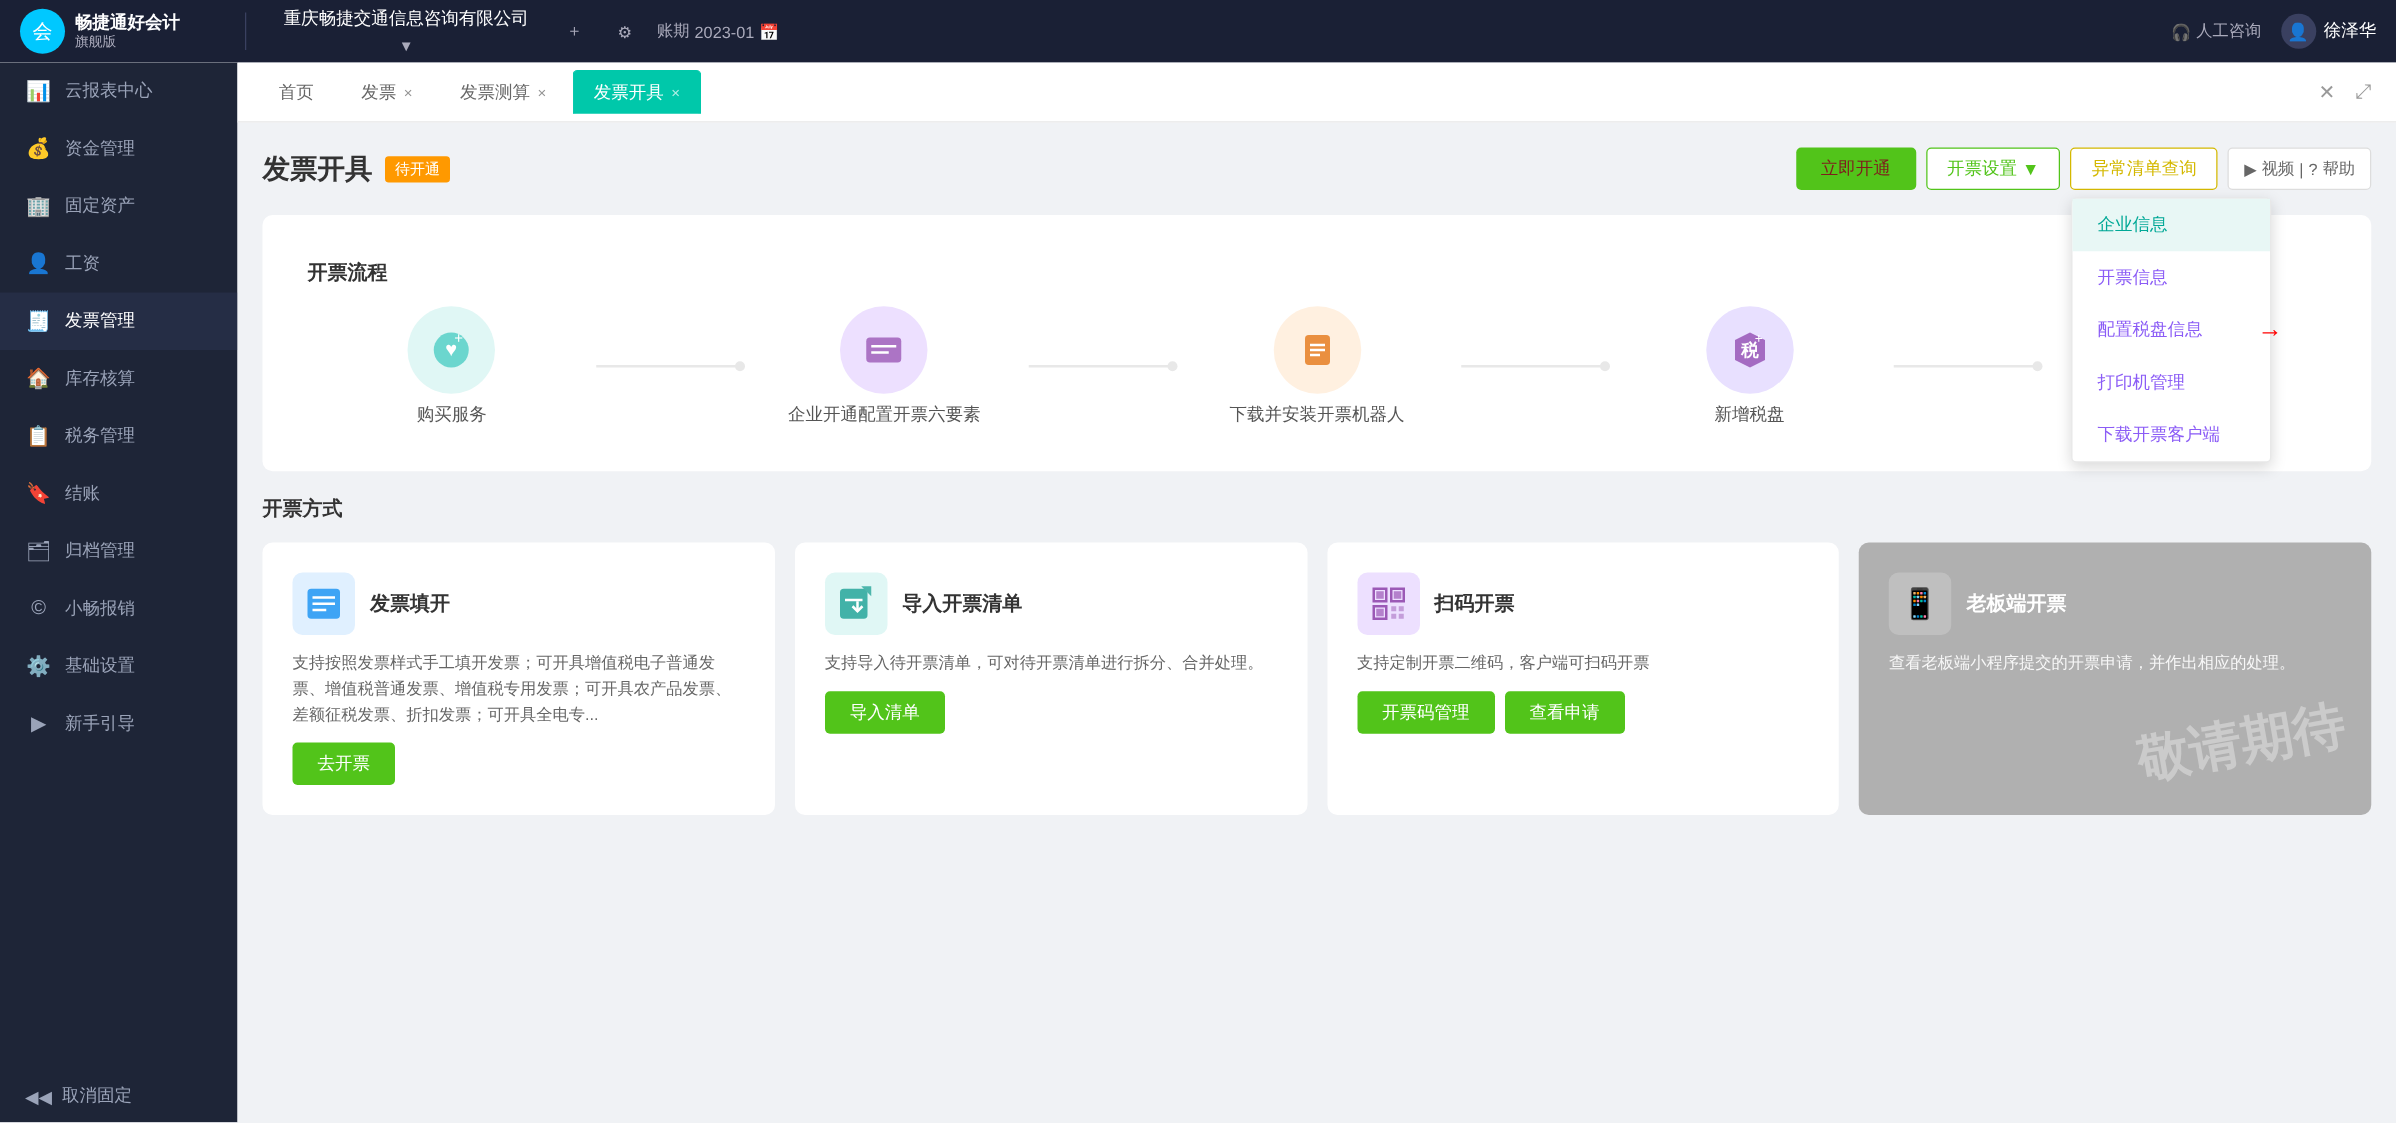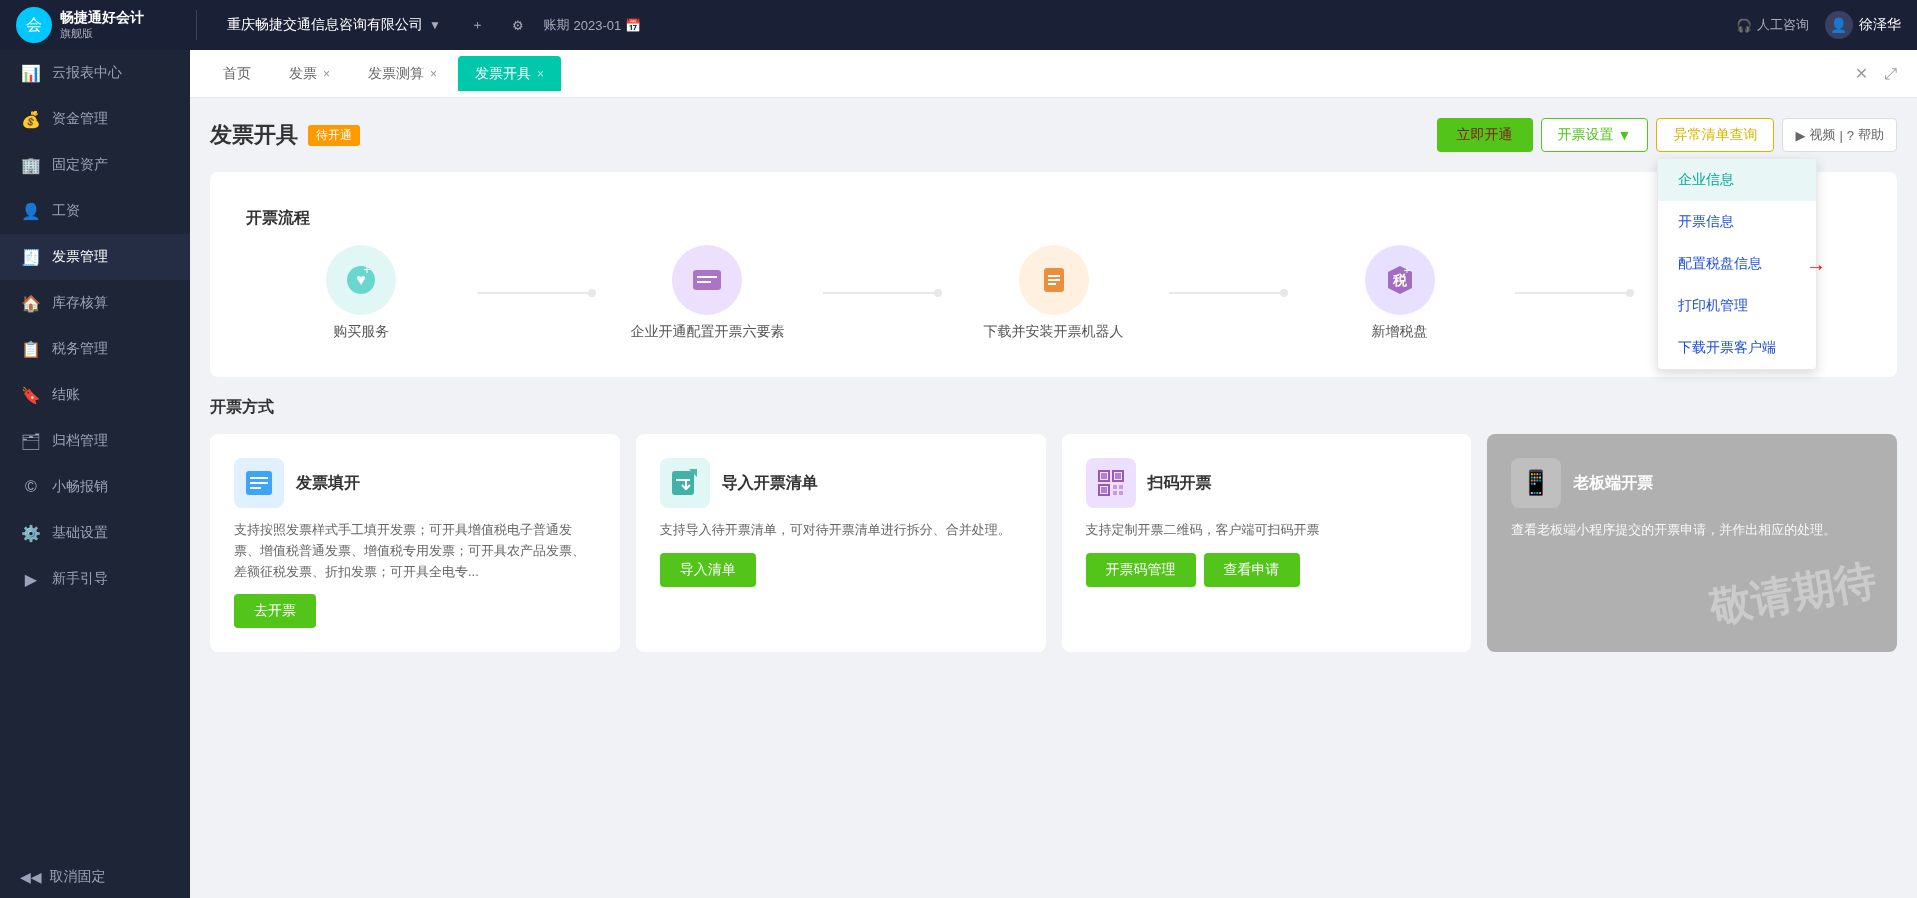--- a/index.html
+++ b/index.html
@@ -13,21 +13,21 @@
     .content-area { flex: 1; display: flex; flex-direction: column; background: #f0f2f5; overflow: hidden; }
     .tab-bar { height: 48px; background: #fff; display: flex; align-items: center; padding: 0 16px; gap: 4px; border-bottom: 1px solid #e8e8e8; flex-shrink: 0; }
     .page-content { flex: 1; overflow-y: auto; padding: 20px; position: relative; }
 
     
     .logo-area { display: flex; align-items: center; gap: 8px; min-width: 160px; }
     .logo-icon { width: 36px; height: 36px; background: #00c8ff; border-radius: 50%; display: flex; align-items: center; justify-content: center; color: white; font-size: 16px; }
     .logo-text { color: white; font-size: 14px; font-weight: bold; line-height: 1.2; }
     .logo-sub { color: #aab; font-size: 11px; }
     .top-bar-divider { width: 1px; height: 30px; background: #3a4060; margin: 0 8px; }
-    .company-selector { display: flex; align-items: center; gap: 6px; color: white; cursor: pointer; padding: 6px 10px; border-radius: 4px; }
+    .company-selector { display: flex; align-items: center; gap: 6px; color: white; cursor: pointer; padding: 6px 10px; border-radius: 4px; flex-direction: column; }
     .chevron-down { color: #aab; font-size: 12px; }
     .top-bar-btn { color: #aab; cursor: pointer; padding: 6px 8px; border-radius: 4px; font-size: 13px; }
     .account-period { color: #aab; font-size: 13px; display: flex; align-items: center; gap: 4px; }
     .top-bar-right { margin-left: auto; display: flex; align-items: center; gap: 16px; }
     .support-btn { color: #aab; font-size: 13px; cursor: pointer; display: flex; align-items: center; gap: 4px; }
     .user-area { display: flex; align-items: center; gap: 6px; color: white; cursor: pointer; }
     .user-avatar { width: 28px; height: 28px; border-radius: 50%; background: #3a4060; display: flex; align-items: center; justify-content: center; color: #aab; font-size: 14px; }
 
     
     .sidebar-item { display: flex; align-items: center; gap: 10px; padding: 12px 20px; color: #9aa3b8; cursor: pointer; transition: background 0.2s; }
@@ -50,21 +50,21 @@
     .page-title { font-size: 22px; font-weight: bold; color: #333; }
     .status-badge { background: #ff9900; color: white; font-size: 12px; padding: 2px 8px; border-radius: 3px; }
     .page-actions { display: flex; align-items: center; gap: 8px; position: relative; }
     .btn-primary { background: #52c41a; color: #7f1d1d; border: none; padding: 8px 20px; border-radius: 4px; cursor: pointer; font-size: 14px; }
     .btn-outline { border: 1px solid #52c41a; color: #52c41a; background: white; padding: 7px 16px; border-radius: 4px; cursor: pointer; font-size: 14px; display: flex; align-items: center; gap: 4px; }
     .btn-outline-yellow { border: 1px solid #d4b800; color: #d4b800; background: white; padding: 7px 16px; border-radius: 4px; cursor: pointer; font-size: 14px; }
     .btn-help { color: #666; background: white; border: 1px solid #ddd; padding: 7px 12px; border-radius: 4px; cursor: pointer; font-size: 13px; display: flex; align-items: center; gap: 4px; }
 
     
     .dropdown-menu { position: absolute; top: 40px; right: 80px; background: white; border: 1px solid #e8e8e8; border-radius: 4px; box-shadow: 0 4px 12px rgba(0,0,0,0.15); z-index: 1000; min-width: 160px; }
-    .dropdown-item { padding: 12px 20px; cursor: pointer; color: #1d4ed8; font-size: 14px; }
+    .dropdown-item { padding: 12px 20px; cursor: pointer; color: #8b5cf6; font-size: 14px; }
     .dropdown-item.highlighted { background: #e8f7f5; color: #00a896; font-weight: 500; }
 
     
     .red-arrow { position: absolute; right: -10px; top: 50%; transform: translateY(-50%); color: red; font-size: 20px; z-index: 1001; }
 
     
     .section-title { font-size: 16px; font-weight: bold; color: #333; margin-bottom: 16px; }
     .workflow-section { background: white; border-radius: 8px; padding: 36px; margin-bottom: 20px; }
     .workflow-steps { display: flex; align-items: center; gap: 0; }
     .workflow-step { display: flex; flex-direction: column; align-items: center; gap: 8px; flex: 1; }

